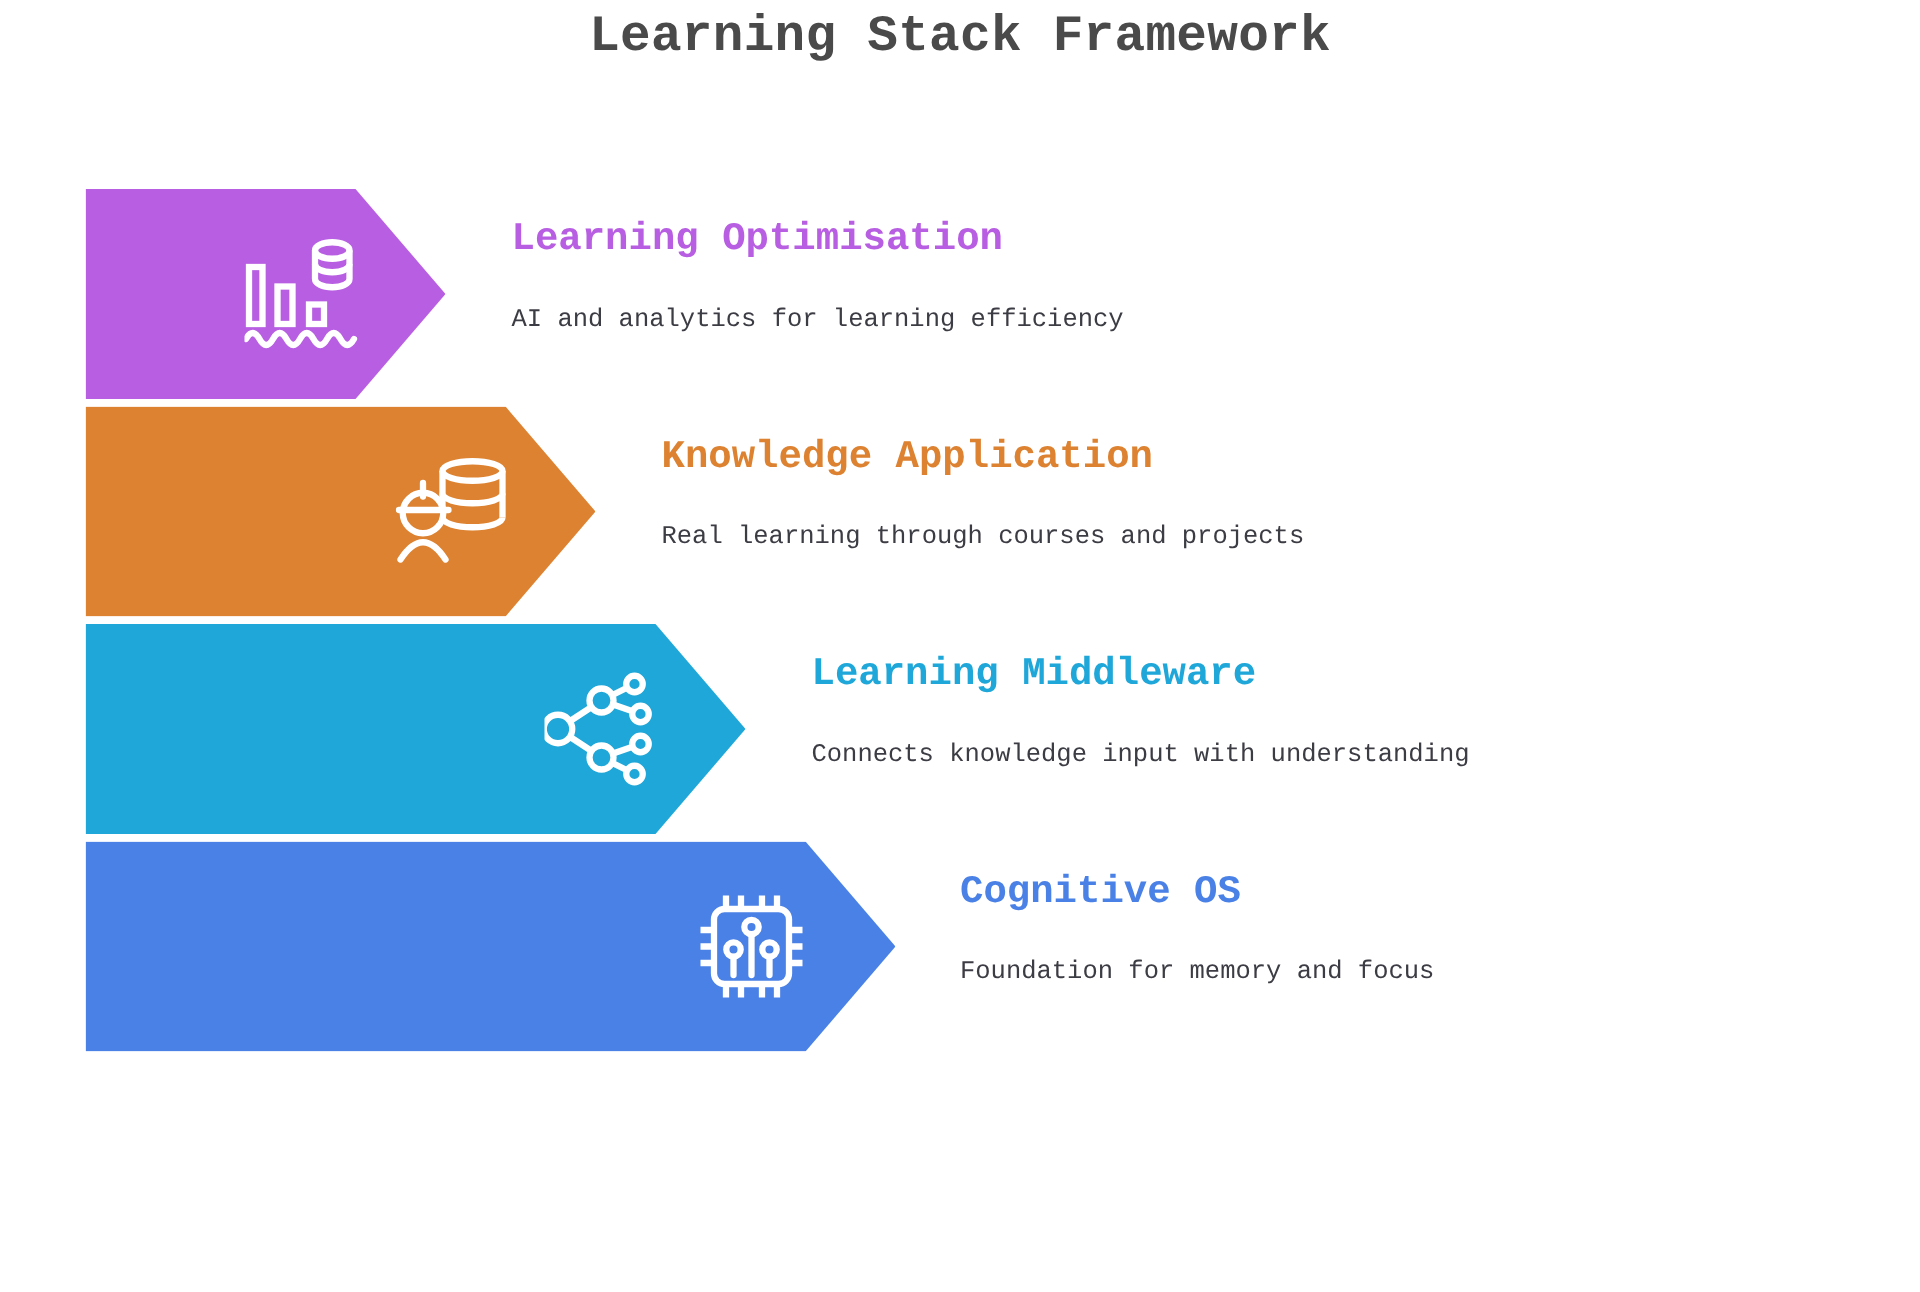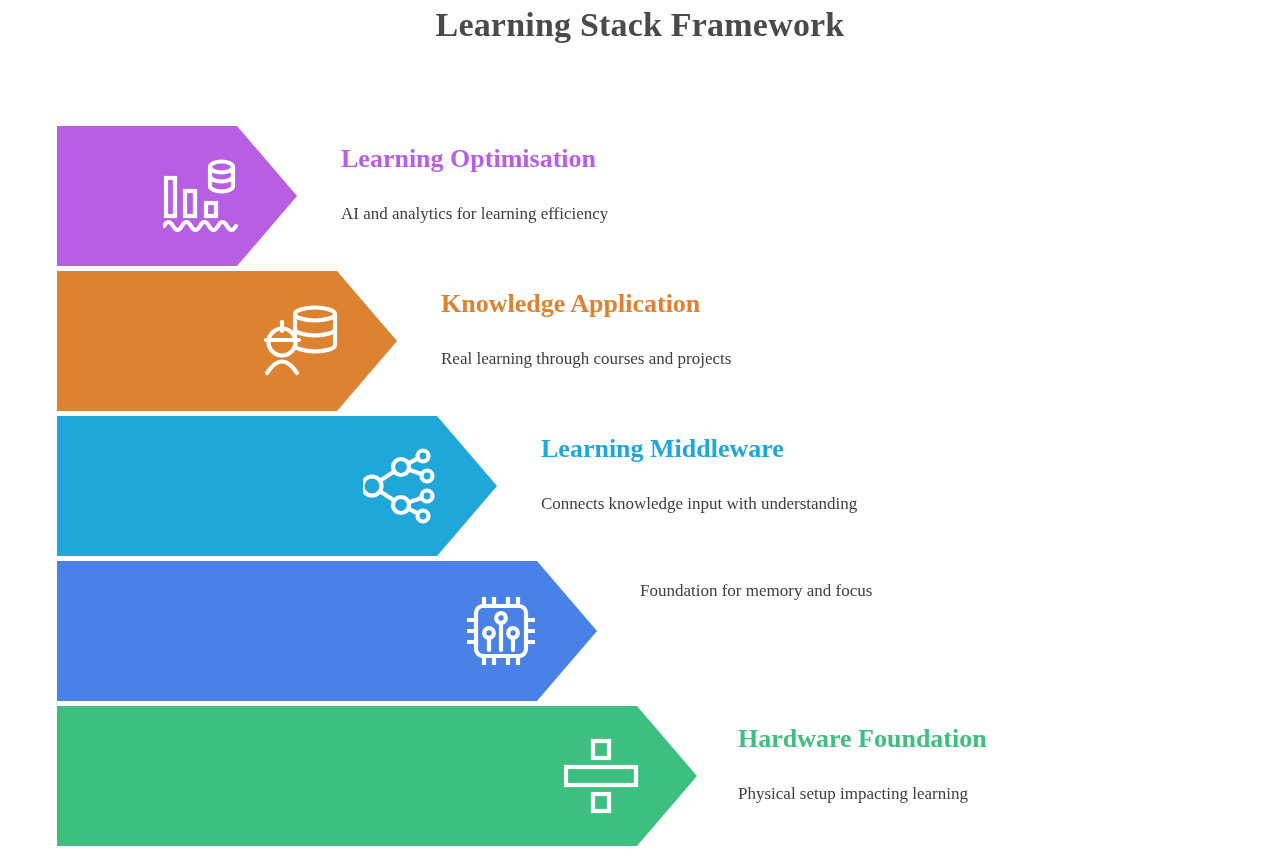--- a/index.html
+++ b/index.html
@@ -1,18 +1,18 @@
 <!DOCTYPE html>
 <html><head>
 <meta charset="utf-8">
 <style>
   html,body{margin:0;padding:0;background:#fff;}
   .canvas{
     position:relative;width:1280px;height:861px;background:#ffffff;
-    font-family:Liberation Serif, serif;overflow:hidden;
+    font-family:Liberation Mono, monospace;overflow:hidden;
   }
   .title{
     position:absolute;top:0;left:0;right:0;text-align:center;
     padding-top:6px;font-size:34px;font-weight:700;color:#4a4a4a;letter-spacing:.2px;
   }
   .layer{position:absolute;left:0;top:0;width:1036px;height:140px;}
   .arrow{
     position:absolute;left:57px;top:0;height:140px;background:var(--c);
     clip-path:polygon(0 0, calc(100% - 60px) 0, 100% 50%, calc(100% - 60px) 100%, 0 100%);
   }
@@ -120,33 +120,19 @@
           <circle class="stroke" cx="38" cy="25" r="4.8"></circle>
           <path class="stroke round" d="M38 30 V57"></path>
           <circle class="stroke" cx="26" cy="40" r="4.8"></circle>
           <path class="stroke round" d="M26 45 V57"></path>
           <circle class="stroke" cx="50" cy="40" r="4.8"></circle>
           <path class="stroke round" d="M50 45 V57"></path>
         </svg>
       </span>
     </div>
     <div class="caption">
+      <div class="heading">Cognitive OS</div>
       <div class="desc">Foundation for memory and focus</div>
     </div>
   </div>
 
-  <div class="layer l4" style="--c: #3dc07f;">
-    <div class="arrow">
-      <span class="icon">
-        <svg viewBox="0 0 76 76">
-          <rect class="stroke" x="30" y="3" width="16" height="17"></rect>
-          <rect class="stroke" x="3" y="29" width="70" height="18"></rect>
-          <rect class="stroke" x="30" y="56" width="16" height="17"></rect>
-        </svg>
-      </span>
-    </div>
-    <div class="caption">
-      <div class="heading">Hardware Foundation</div>
-      <div class="desc">Physical setup impacting learning</div>
-    </div>
-  </div>
 
 </div>
 
 </body></html>

